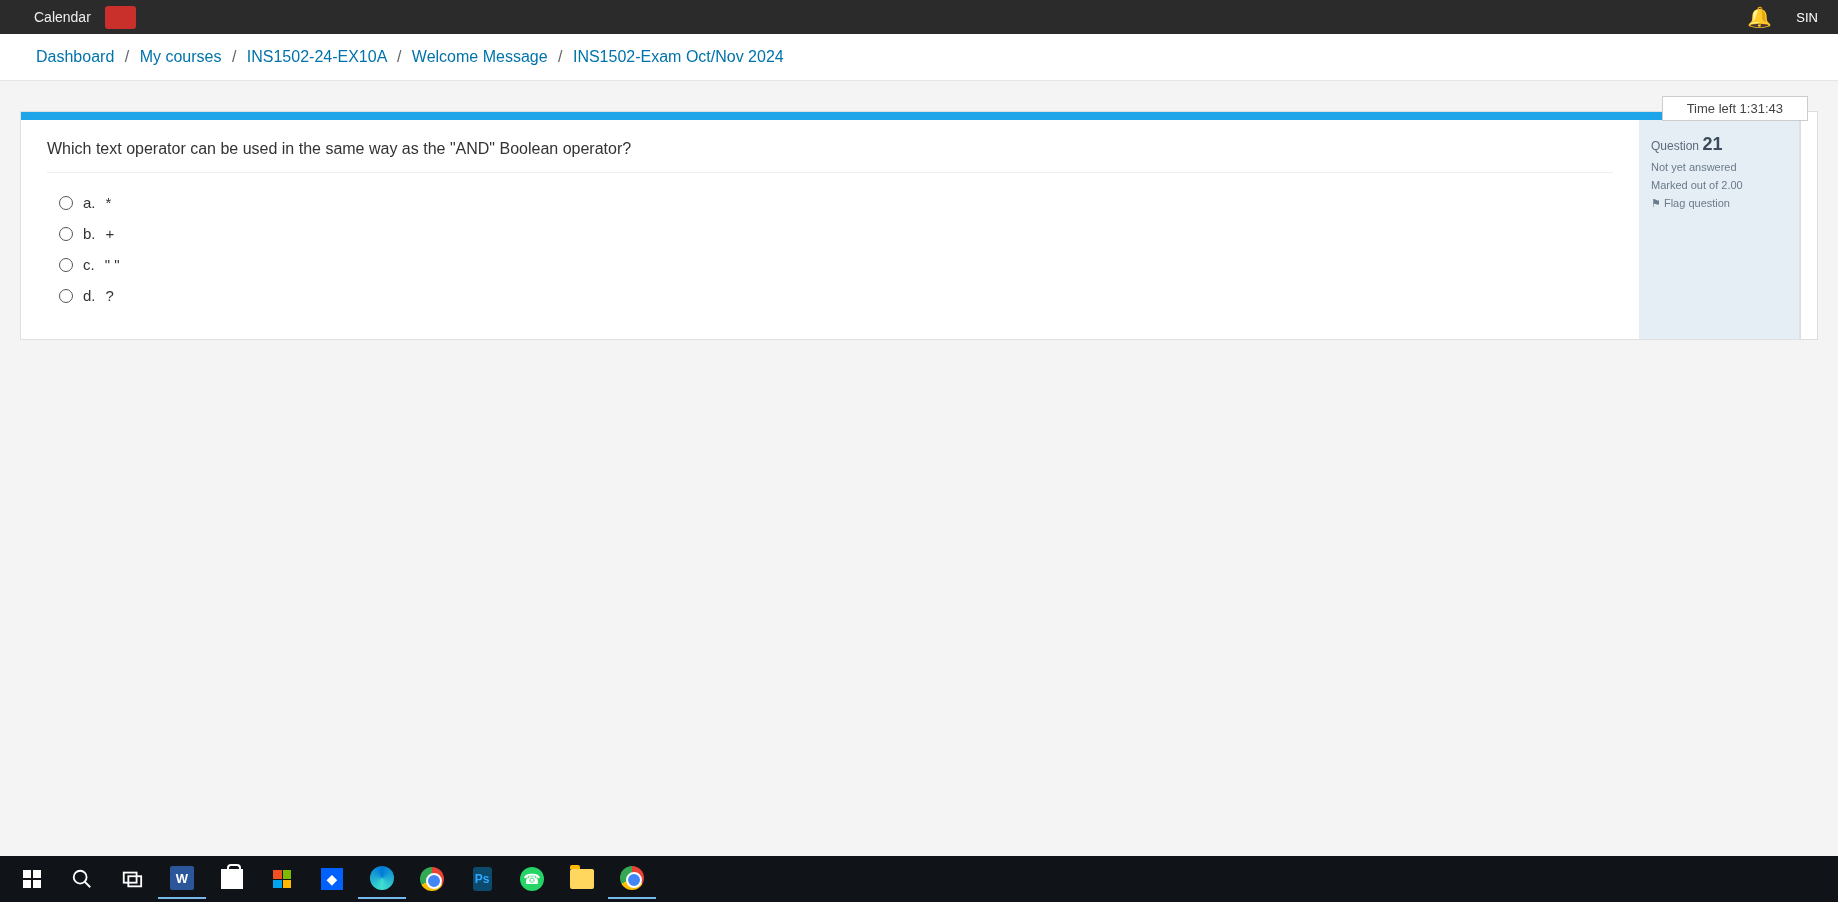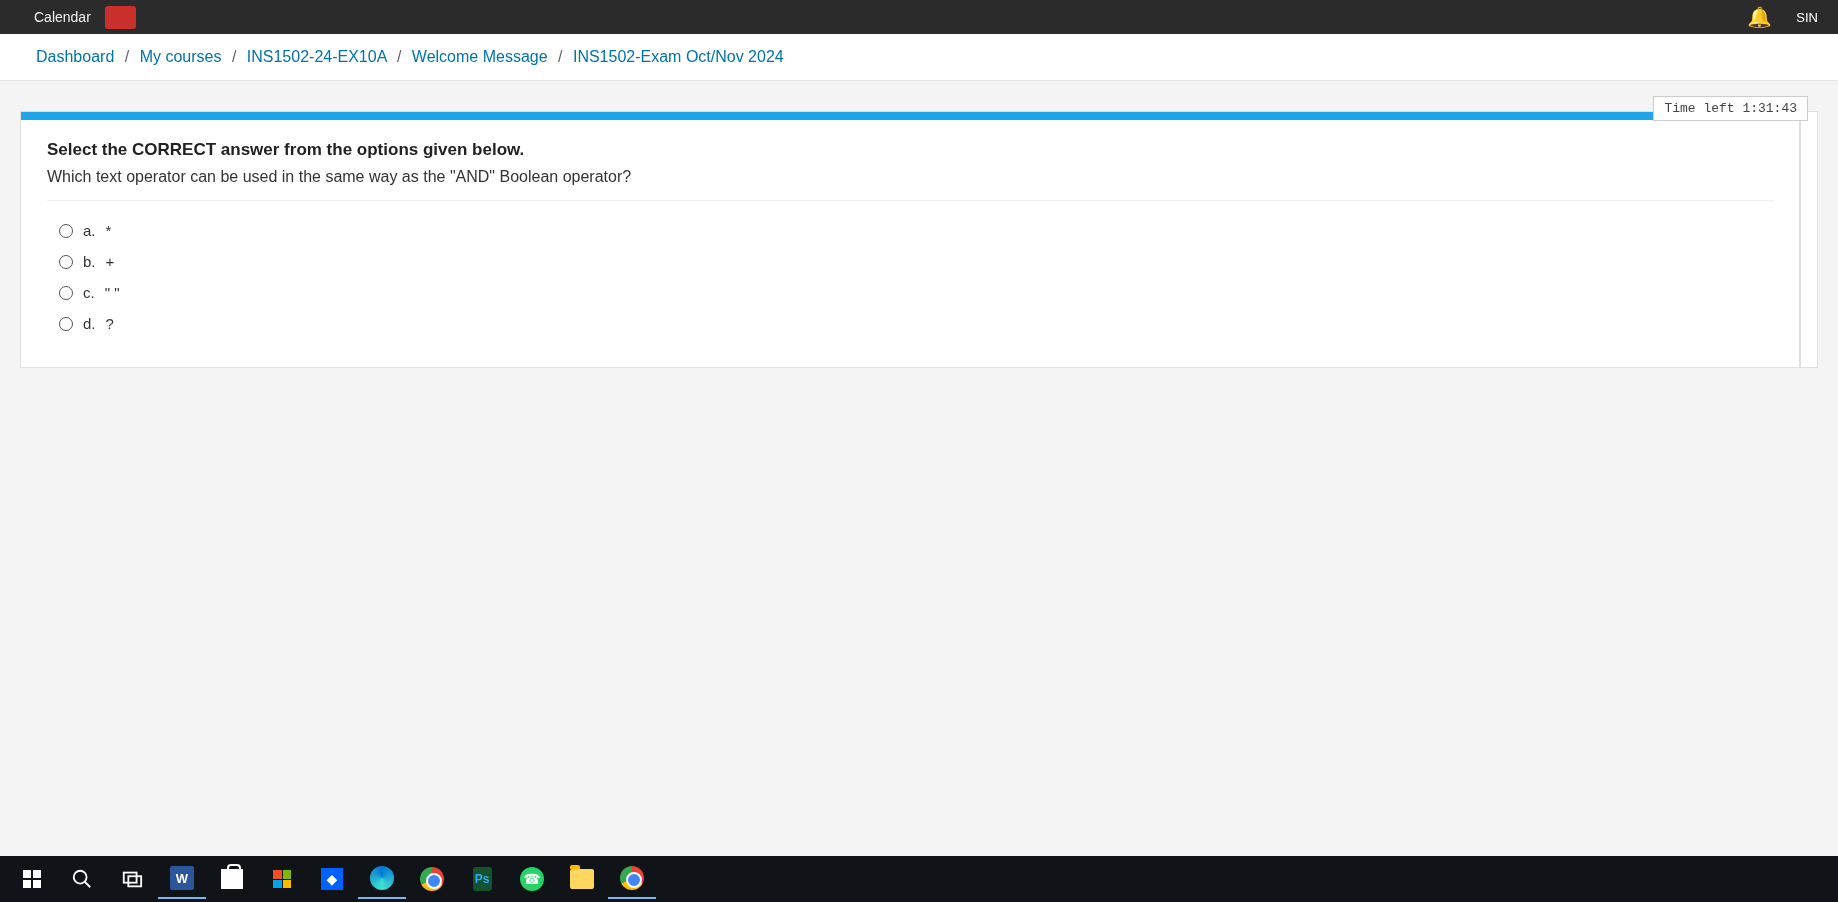--- a/index.html
+++ b/index.html
@@ -38,25 +38,24 @@
     border-bottom: 1px solid #e5e5e5;
   }
   .breadcrumb a { color: #0073aa; text-decoration: none; }
   .breadcrumb .sep { color: #666; padding: 0 6px; }
   .timer-box {
     position: absolute;
     right: 30px;
     top: 96px;
     background: #fff;
     border: 1px solid #ccc;
-    padding: 4px 10px;
+    padding: 4px 24px;
     font-size: 13px;
     color: #444;
     z-index: 5;
-    font-family: Liberation Mono, monospace;
   }
   .content-wrap {
     display: flex;
     margin: 30px 20px 0 20px;
     gap: 0;
   }
   .main-col { flex: 1; }
   .quiz-card {
     background: #fff;
     border: 1px solid #e0e0e0;
@@ -123,21 +122,21 @@
   .tb-word { background:#2b579a; color:#fff; font-weight:bold; font-size:13px; width:24px; height:24px; display:flex; align-items:center; justify-content:center; border-radius:2px;}
   .tb-store { background:#fff; width:22px; height:20px; position:relative; }
   .tb-store::before { content:""; position:absolute; top:-5px; left:6px; width:10px; height:5px; border:2px solid #fff; border-bottom:none; border-radius:4px 4px 0 0;}
   .tb-ms { display:grid; grid-template-columns:1fr 1fr; grid-template-rows:1fr 1fr; gap:1px; width:18px; height:18px; }
   .tb-ms span:nth-child(1){background:#f25022;} .tb-ms span:nth-child(2){background:#7fba00;}
   .tb-ms span:nth-child(3){background:#00a4ef;} .tb-ms span:nth-child(4){background:#ffb900;}
   .tb-dropbox { width:22px; height:22px; background:#0061ff; color:#fff; display:flex; align-items:center; justify-content:center; font-size:14px;}
   .tb-edge { width:24px; height:24px; border-radius:50%; background: conic-gradient(#0078d7, #40e0d0, #0078d7);}
   .tb-chrome { width:24px; height:24px; border-radius:50%; background: conic-gradient(#ea4335 0 120deg, #fbbc05 120deg 240deg, #34a853 240deg 360deg); position:relative;}
   .tb-chrome::after{content:""; position:absolute; top:6px; left:6px; width:12px; height:12px; background:#4285f4; border:2px solid #fff; border-radius:50%;}
-  .tb-ps { width:19px; height:24px; background:#14532d; color:#31a8ff; font-weight:bold; font-size:12px; display:flex; align-items:center; justify-content:center; border-radius:3px;}
+  .tb-ps { width:19px; height:24px; background:#0c4a6e; color:#31a8ff; font-weight:bold; font-size:12px; display:flex; align-items:center; justify-content:center; border-radius:3px;}
   .tb-wa { width:24px; height:24px; background:#25d366; border-radius:50%; color:#fff; display:flex; align-items:center; justify-content:center; font-size:14px;}
   .tb-folder { width:24px; height:20px; background:#ffd75e; border-radius:2px; position:relative;}
   .tb-folder::before{content:""; position:absolute; top:-4px; left:0; width:10px; height:4px; background:#ffb900; border-radius:2px 2px 0 0;}
 </style>
 </head>
 <body>
 
 <div class="topbar">
   <div style="display:flex; align-items:center;">
     <span class="nav-item">Calendar</span>
@@ -164,21 +163,20 @@
 <div class="timer-box">
   <span>Time left 1:31:43</span>
 </div>
 
 <div class="content-wrap">
   <div class="main-col">
     <div class="quiz-card">
       <div class="bluebar"></div>
       <div style="display:flex;">
         <div class="inner" style="flex:1;">
-          <div class="q-title">Select the CORRECT answer from the options given below.</div>
           <div class="q-text">Which text operator can be used in the same way as the "AND" Boolean operator?</div>
           <div class="options">
             <label class="option">
               <span class="radio"></span>
               <span>a.</span>
               <span>*</span>
             </label>
             <label class="option">
               <span class="radio"></span>
               <span>b.</span>
@@ -187,20 +185,32 @@
             <label class="option">
               <span class="radio"></span>
               <span>c.</span>
               <span>"  "</span>
             </label>
             <label class="option">
               <span class="radio"></span>
               <span>d.</span>
               <span>?</span>
             </label>
+          </div>
+        </div>
+        <div class="side-info">
+          <div class="q-num">
+            <span>Question</span>
+            <b>21</b>
+          </div>
+          <div class="line">Not yet answered</div>
+          <div class="line">Marked out of 2.00</div>
+          <div class="flag">
+            <span>⚑</span>
+            <span>Flag question</span>
           </div>
         </div>
       </div>
     </div>
   </div>
   <div class="side-nav-stub"></div>
 </div>
 
 <div class="taskbar">
   <div class="tb-item">

